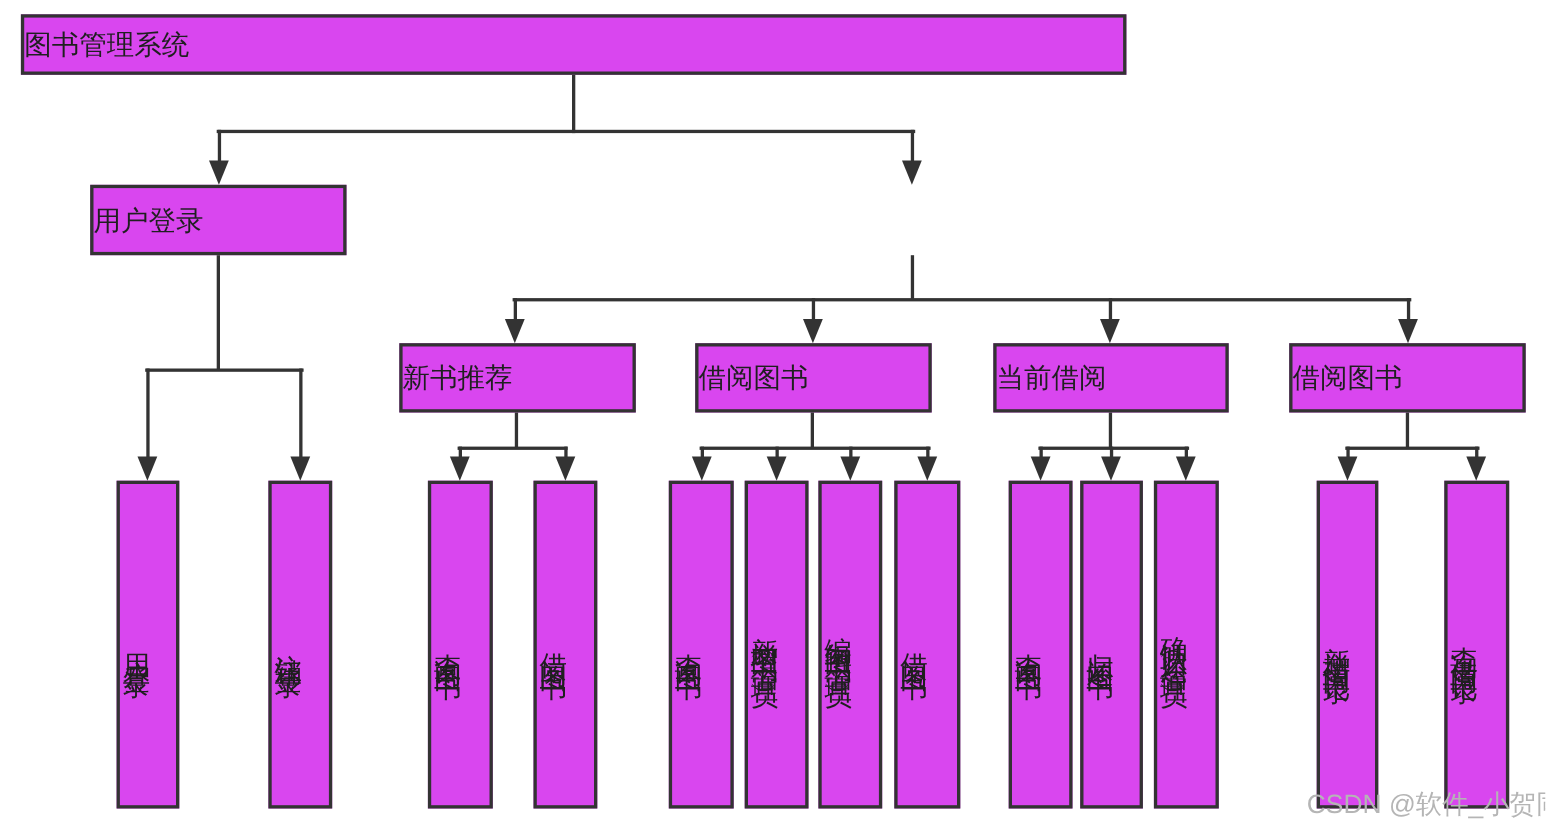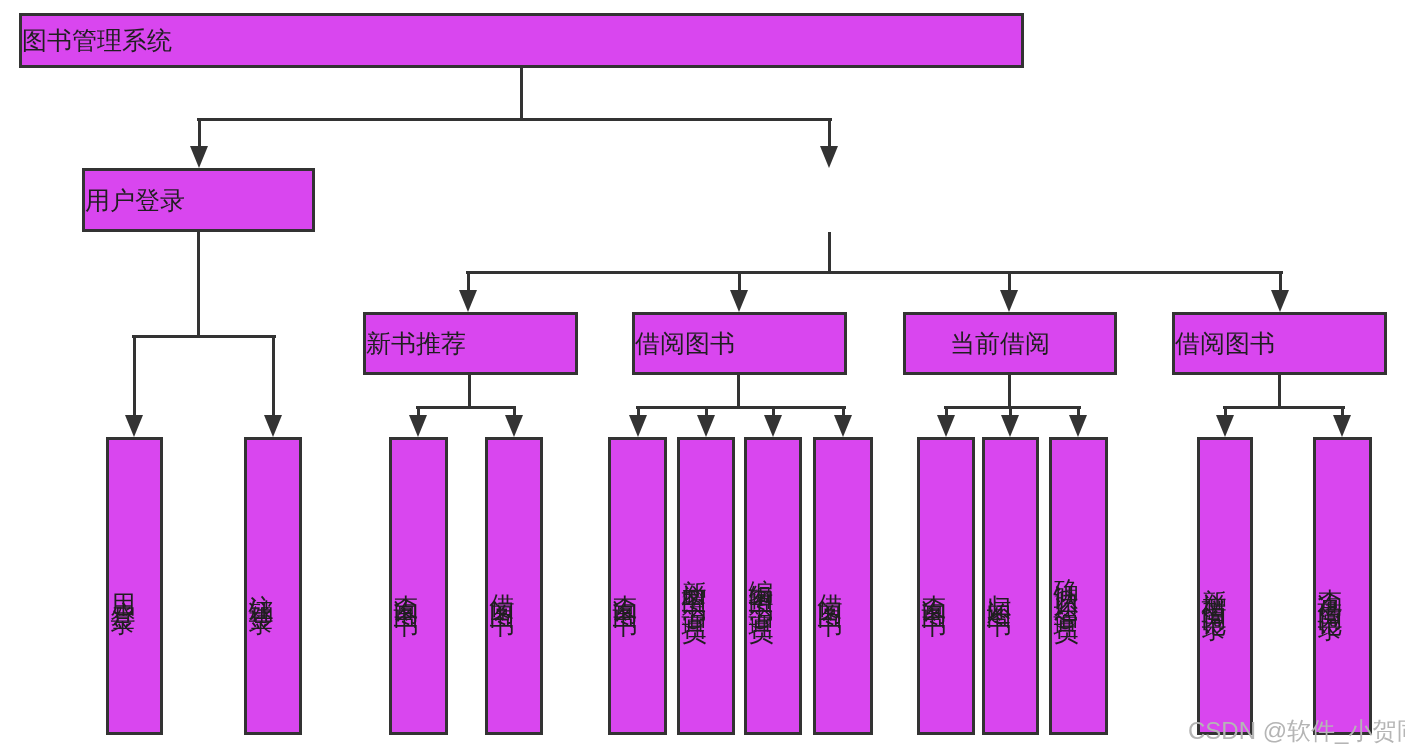--- a/index.html
+++ b/index.html
@@ -91,21 +91,21 @@
     <div class="stem" style="height:21px;"></div>
     <div class="head"></div>
   </div>
 
   <div class="box" style="left:363px; top:312px; width:215px; height:63px;">
     <span class="lbl">新书推荐</span>
   </div>
   <div class="box" style="left:632px; top:312px; width:215px; height:63px;">
     <span class="lbl">借阅图书</span>
   </div>
-  <div class="box" style="left:903px; top:312px; width:214px; height:63px;padding-left:44px;">
+  <div class="box" style="left:903px; top:312px; width:214px; height:63px;">
     <span class="lbl">当前借阅</span>
   </div>
   <div class="box" style="left:1172px; top:312px; width:215px; height:63px;">
     <span class="lbl">借阅图书</span>
   </div>
 
   <div class="vline" style="left:468px; top:375px; height:33px;"></div>
   <div class="hline" style="left:416px; top:406px; width:100px;"></div>
   <div class="arrow" style="left:409px; top:406px; height:31px;">
     <div class="stem" style="height:11px;"></div>

